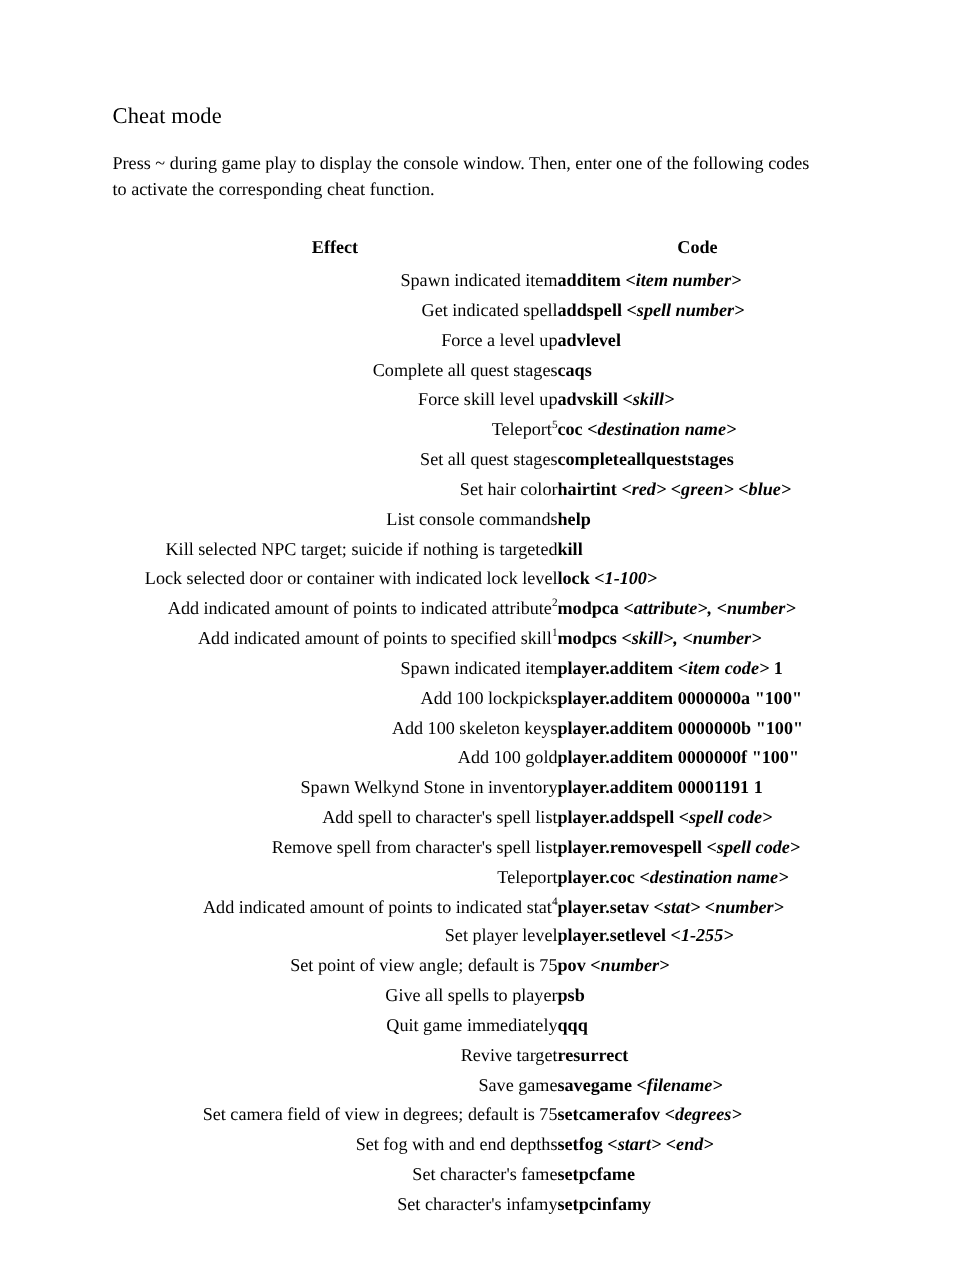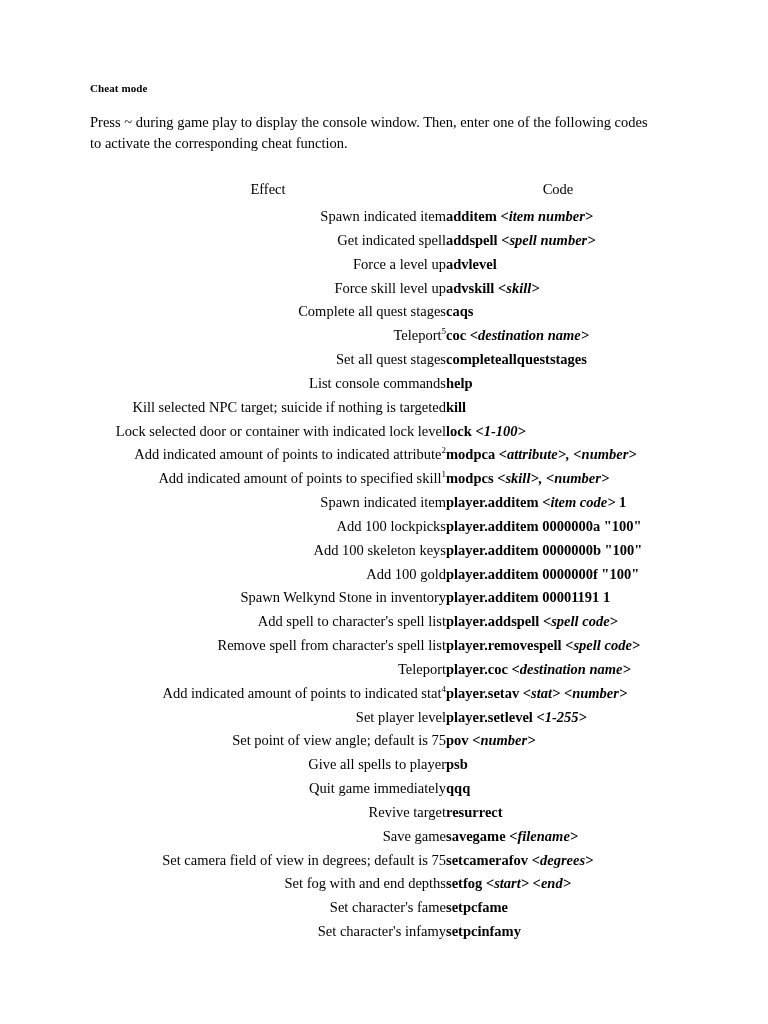--- a/index.html
+++ b/index.html
@@ -16,40 +16,40 @@
   }
   .page {
     position: relative;
     width: 768px;
     height: 1024px;
     box-sizing: border-box;
     padding: 82px 90px 0 90px;
   }
   h1.doc-title {
     font-family: "Liberation Serif", serif;
-    font-size: 11px;
-    font-weight: bold;
+    font-size: 18px;
+    font-weight: normal;
     margin: 0 0 18px 0;
     letter-spacing: 0.1px;
   }
   p.intro {
     font-size: 14.5px;
     line-height: 1.42;
     margin: 0 0 28px 0;
     width: 565px;
     text-align: left;
   }
   table.cheats {
     border-collapse: collapse;
     width: 580px;
     table-layout: fixed;
   }
   table.cheats th {
     font-size: 14.5px;
-    font-weight: normal;
+    font-weight: bold;
     padding: 0 0 10px 0;
     text-align: center;
   }
   table.cheats th.col-effect { width: 356px; }
   table.cheats th.col-code { width: 224px; }
   table.cheats td {
     font-size: 14.5px;
     vertical-align: top;
     padding: 0 0 7.6px 0;
     line-height: 1.12;
@@ -87,36 +87,40 @@
         </tr>
         <tr>
           <td class="effect"><span>Get indicated spell</span></td>
           <td class="code"><span>addspell</span> <i>&lt;spell number&gt;</i></td>
         </tr>
         <tr>
           <td class="effect"><span>Force a level up</span></td>
           <td class="code"><span>advlevel</span></td>
         </tr>
         <tr>
+          <td class="effect"><span>Complete all quest stages</span></td>
+          <td class="code"><span>caqs</span></td>
+        </tr>
+        <tr>
           <td class="effect"><span>Force skill level up</span></td>
           <td class="code"><span>advskill</span> <i>&lt;skill&gt;</i></td>
         </tr>
         <tr>
-          <td class="effect"><span>Complete all quest stages</span></td>
-          <td class="code"><span>caqs</span></td>
-        </tr>
-        <tr>
           <td class="effect"><span>Teleport</span><sup>5</sup></td>
           <td class="code"><span>coc</span> <i>&lt;destination name&gt;</i></td>
         </tr>
         <tr>
           <td class="effect"><span>Set all quest stages</span></td>
           <td class="code"><span>completeallqueststages</span></td>
         </tr>
         <tr>
+          <td class="effect"><span>Set hair color</span></td>
+          <td class="code"><span>hairtint</span> <i>&lt;red&gt; &lt;green&gt; &lt;blue&gt;</i></td>
+        </tr>
+        <tr>
           <td class="effect"><span>List console commands</span></td>
           <td class="code"><span>help</span></td>
         </tr>
         <tr>
           <td class="effect"><span>Kill selected NPC target; suicide if nothing is targeted</span></td>
           <td class="code"><span>kill</span></td>
         </tr>
         <tr>
           <td class="effect"><span>Lock selected door or container with indicated lock level</span></td>
           <td class="code"><span>lock</span> <i>&lt;1-100&gt;</i></td>

